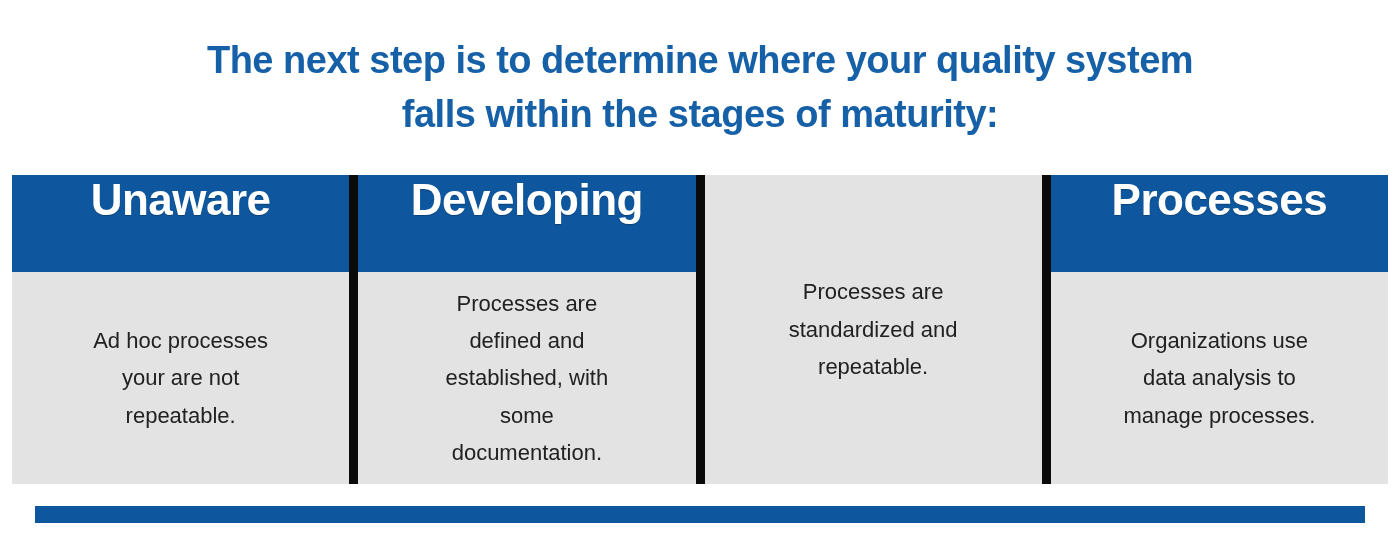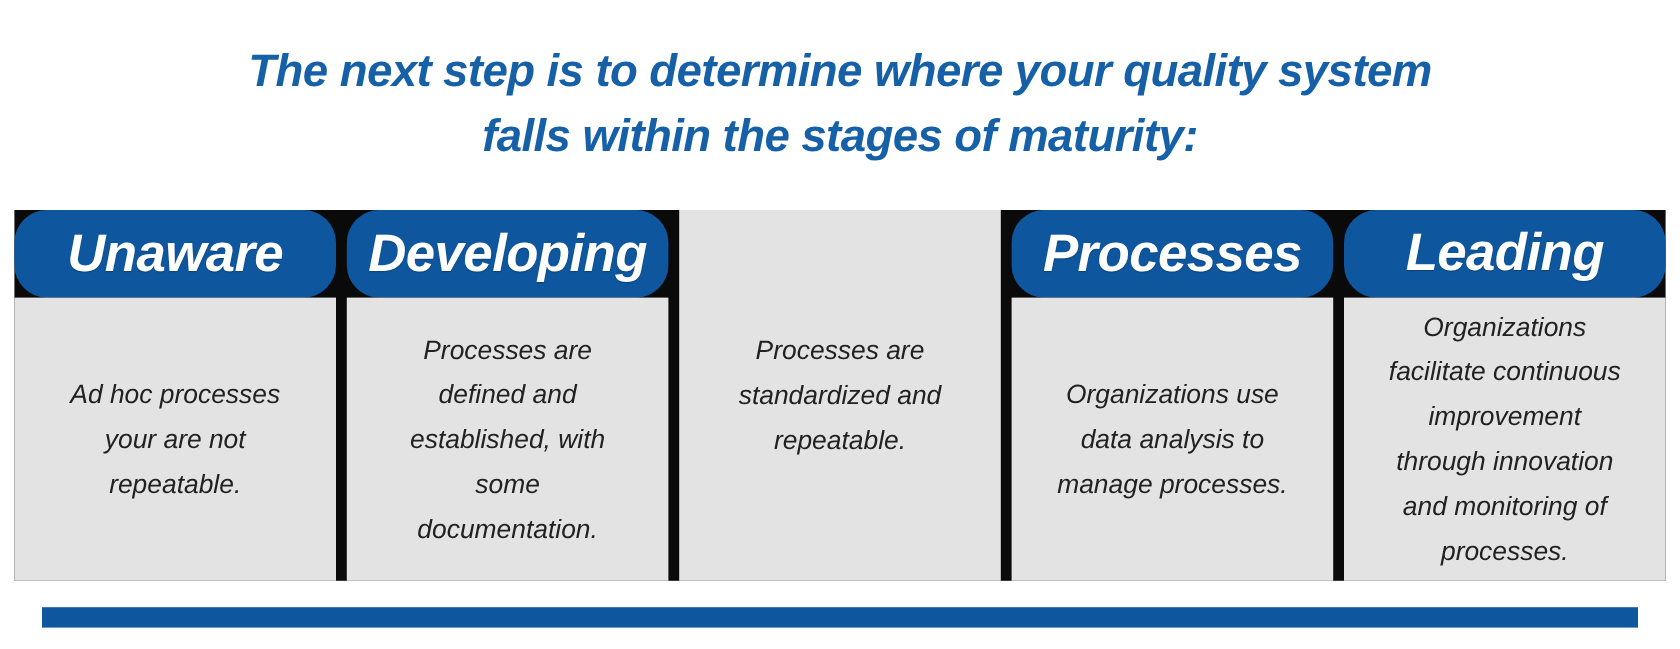--- a/index.html
+++ b/index.html
@@ -4,21 +4,21 @@
 <style>
   :root{
     --title-blue:#1660a8;
     --header-blue:#0e579e;
     --body-bg:#e3e3e3;
     --body-text:#212121;
     --divider:#0a0a0a;
     --bar-blue:#0e579e;
     --page-bg:#ffffff;
   }
-  *{margin:0;padding:0;box-sizing:border-box;font-style:italic;}
+  *{margin:0;padding:0;box-sizing:border-box;}
   html,body{background:var(--page-bg);}
   .stage-canvas{
     position:relative;
     width:1400px;height:541px;
     background:var(--page-bg);
     font-family:"Liberation Sans","DejaVu Sans",sans-serif;
     overflow:hidden;
   }
   .page-title{
     position:absolute;
@@ -39,26 +39,25 @@
     gap:9px;
     background:var(--divider); 
   }
   .stage-card{
     flex:1 1 0;
     display:flex;
     flex-direction:column;
     min-width:0;
   }
   .stage-card-header{
-    height:73px;
+    height:97px;
     background:var(--header-blue);
     display:flex;
-    align-items:center;
+    align-items:flex-start;
     justify-content:center;
-    border-radius:27px;
   }
   .stage-name{
     color:#ffffff;
     font-size:44px;
     font-weight:700;
     letter-spacing:-0.5px;
     text-shadow:0 1px 1px rgba(0,0,0,0.25);
   }
   .stage-card-body{
     flex:1;
@@ -128,31 +127,18 @@
       <div class="stage-card-header">
         <span class="stage-name">Processes</span>
       </div>
       <div class="stage-card-body">
         <p class="stage-description">Organizations use
 data analysis to
 manage processes.</p>
       </div>
     </div>
 
-    <div class="stage-card">
-      <div class="stage-card-header">
-        <span class="stage-name">Leading</span>
-      </div>
-      <div class="stage-card-body">
-        <p class="stage-description">Organizations
-facilitate continuous
-improvement
-through innovation
-and monitoring of
-processes.</p>
-      </div>
-    </div>
 
   </div>
 
   <div class="bottom-accent-bar"></div>
 
 </div>
 
 </body></html>

